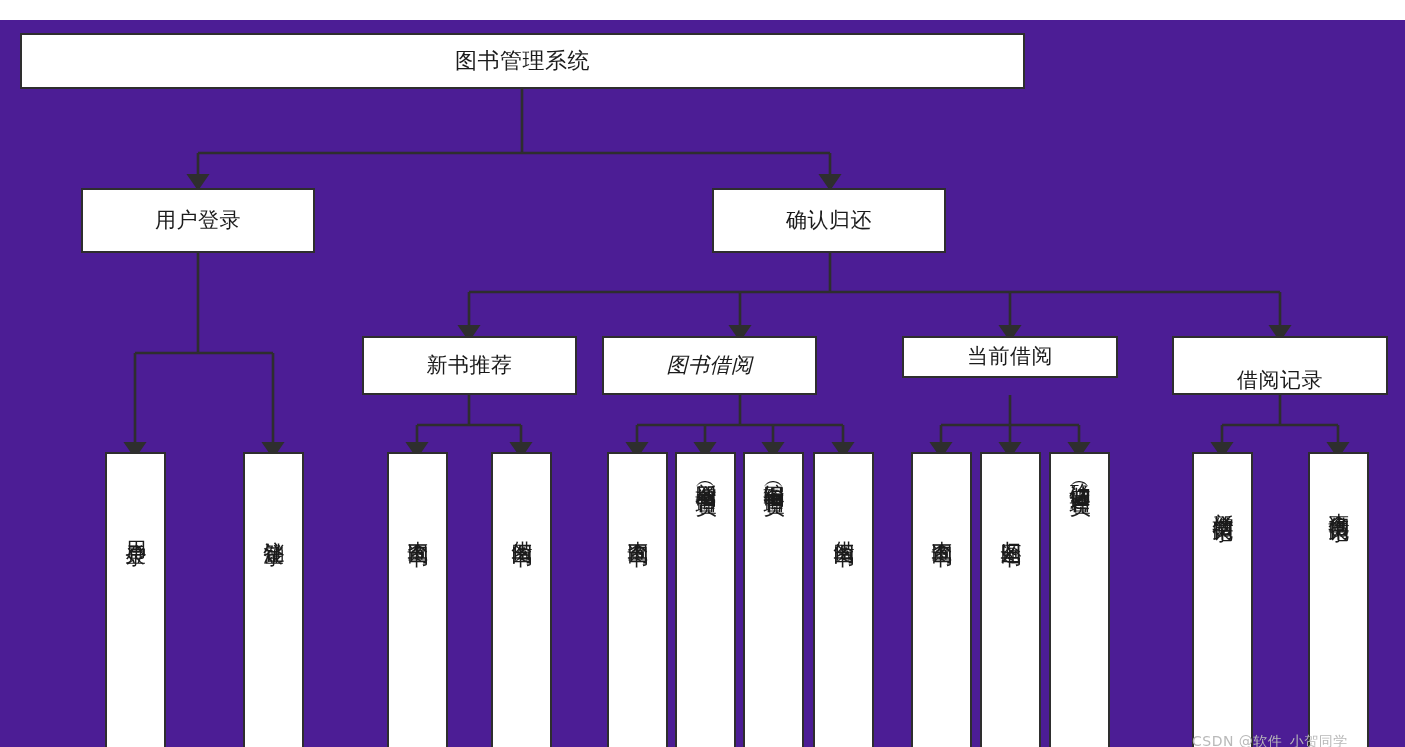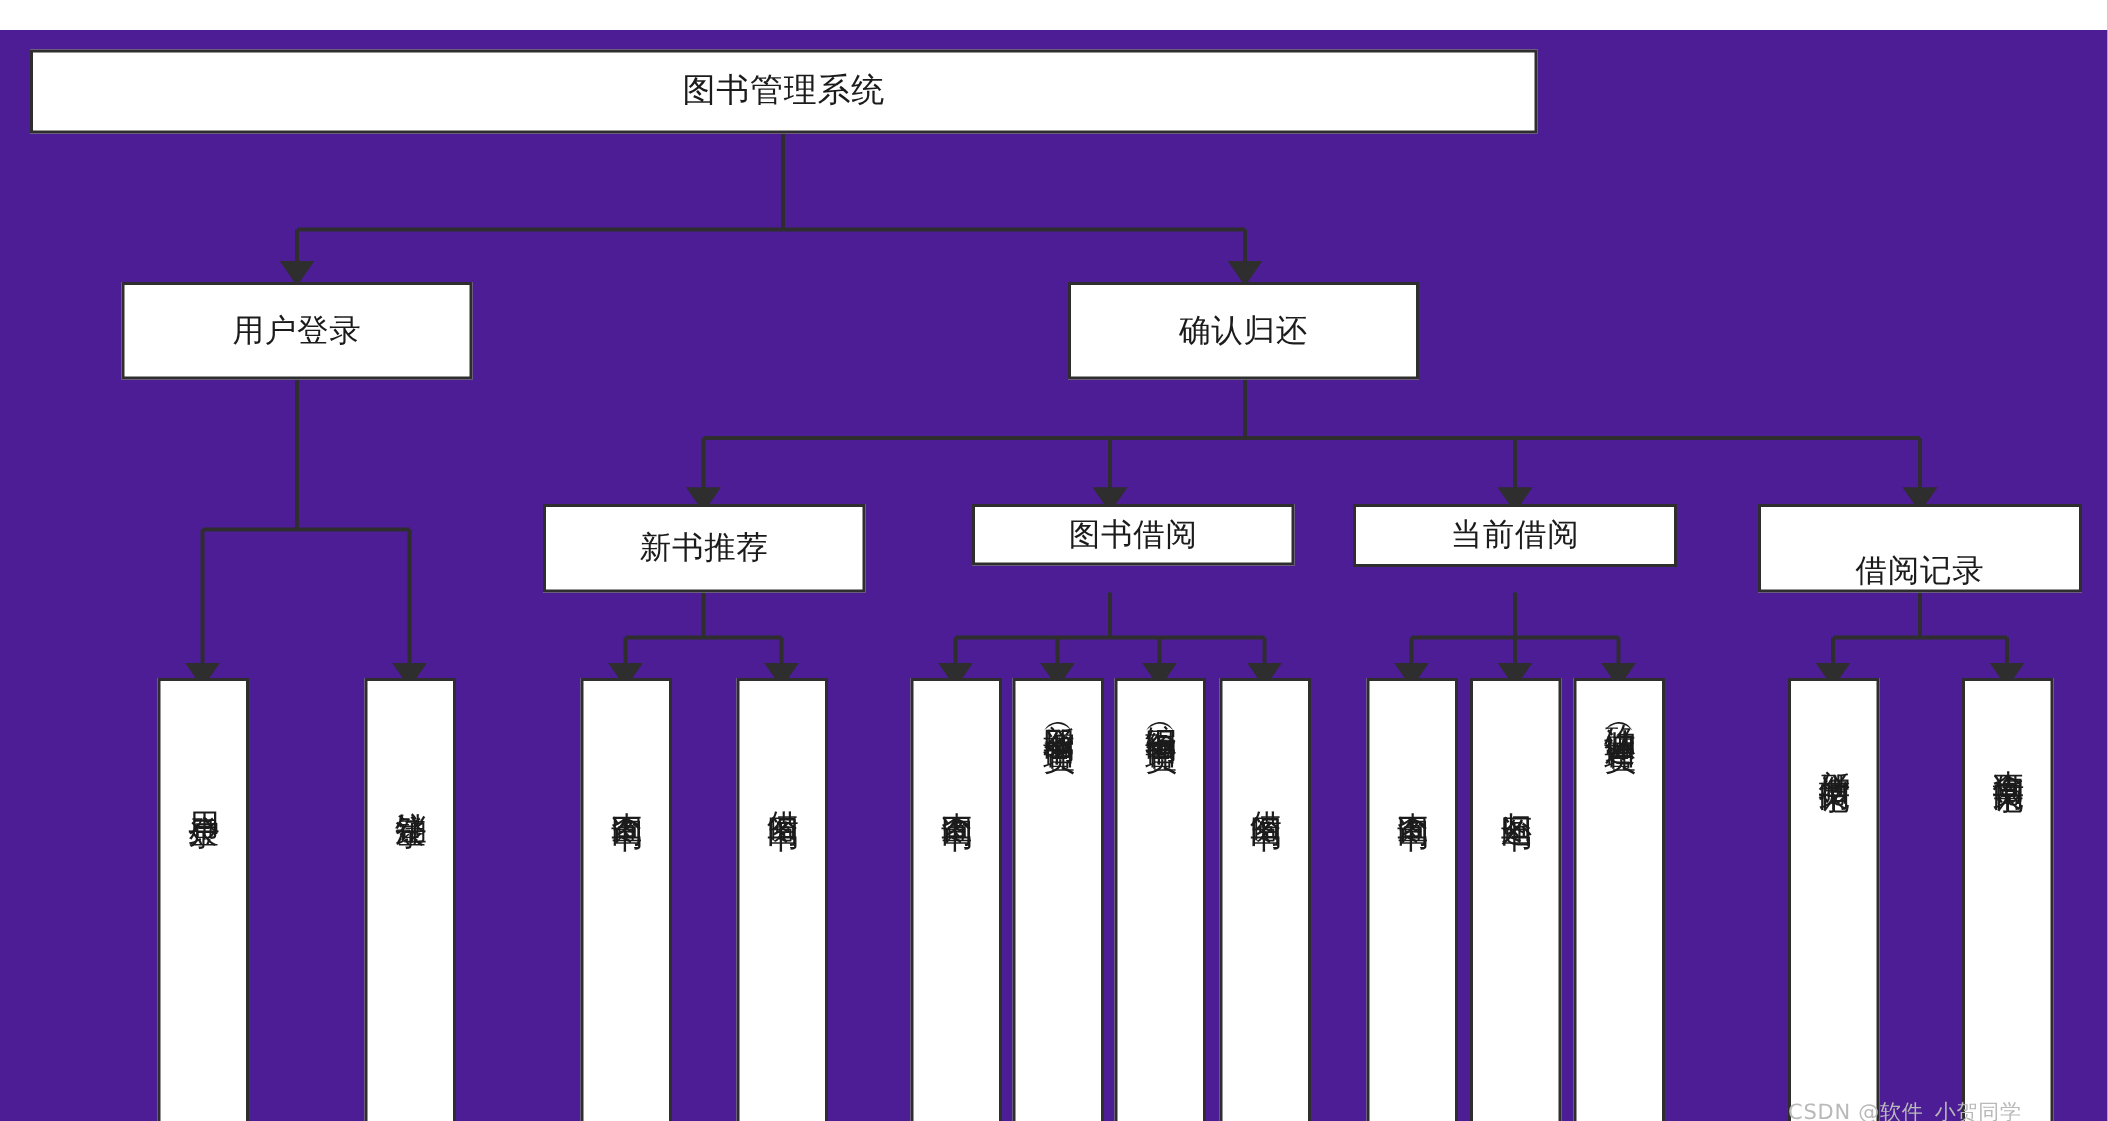--- a/index.html
+++ b/index.html
@@ -134,21 +134,21 @@
   <div class="node horiz" style="left:81px; top:168px; width:234px; height:65px;">
     <span class="lbl">用户登录</span>
   </div>
   <div class="node horiz" style="left:712px; top:168px; width:234px; height:65px;">
     <span class="lbl">确认归还</span>
   </div>
 
   <div class="node horiz" style="left:362px; top:316px; width:215px; height:59px;">
     <span class="lbl">新书推荐</span>
   </div>
-  <div class="node horiz" style="left:648px; top:316px; width:215px; height:41px;">
+  <div class="node horiz" style="left:602px; top:316px; width:215px; height:59px;font-style:italic;">
     <span class="lbl">图书借阅</span>
   </div>
   <div class="node horiz" style="left:902px; top:316px; width:216px; height:42px;">
     <span class="lbl">当前借阅</span>
   </div>
   <div class="node horiz" style="left:1172px; top:316px; width:216px; height:59px;align-items:flex-end;">
     <span class="lbl">借阅记录</span>
   </div>
 
   <div class="node vert" style="left:105px; top:432px; width:61px; height:301px; padding-top:70px;">

